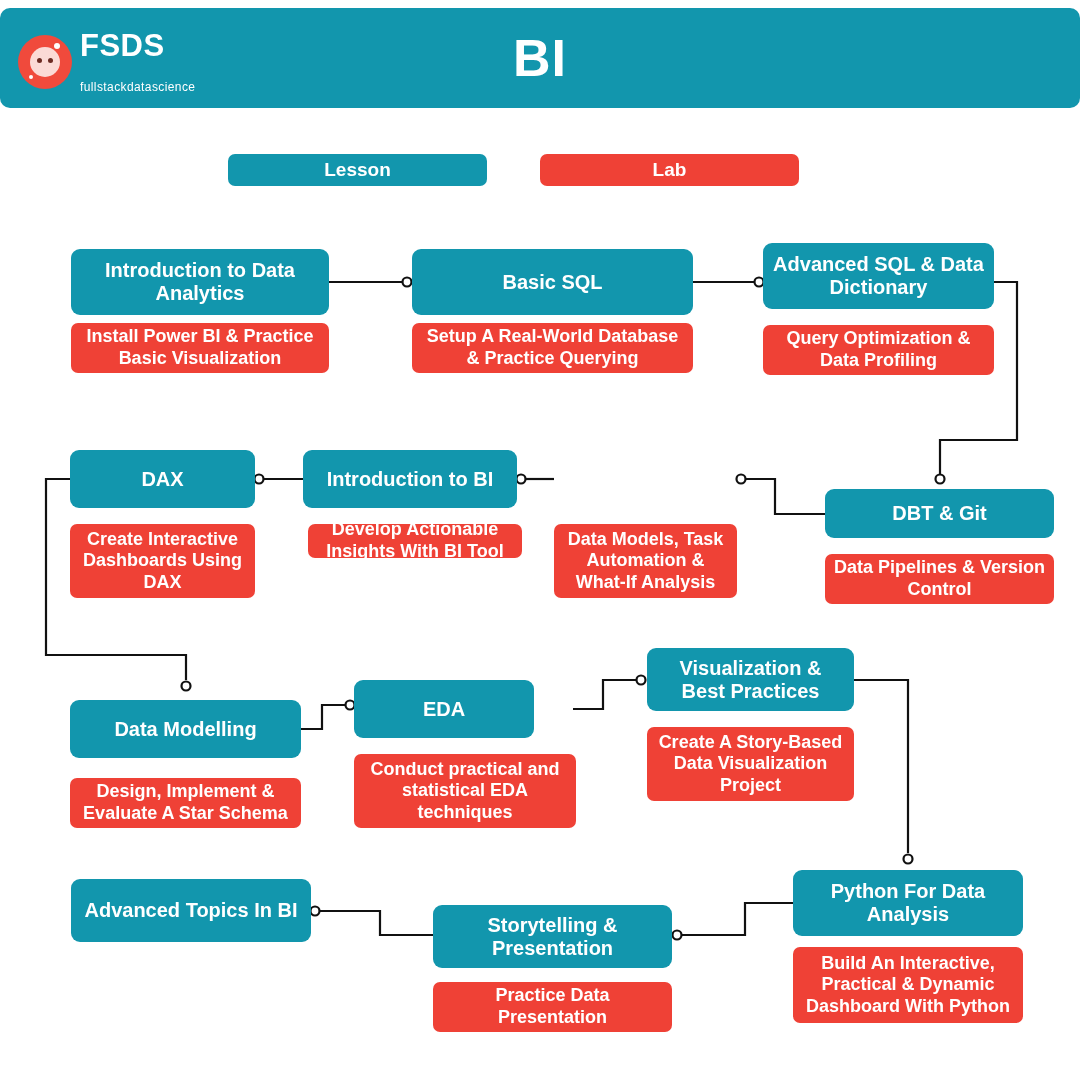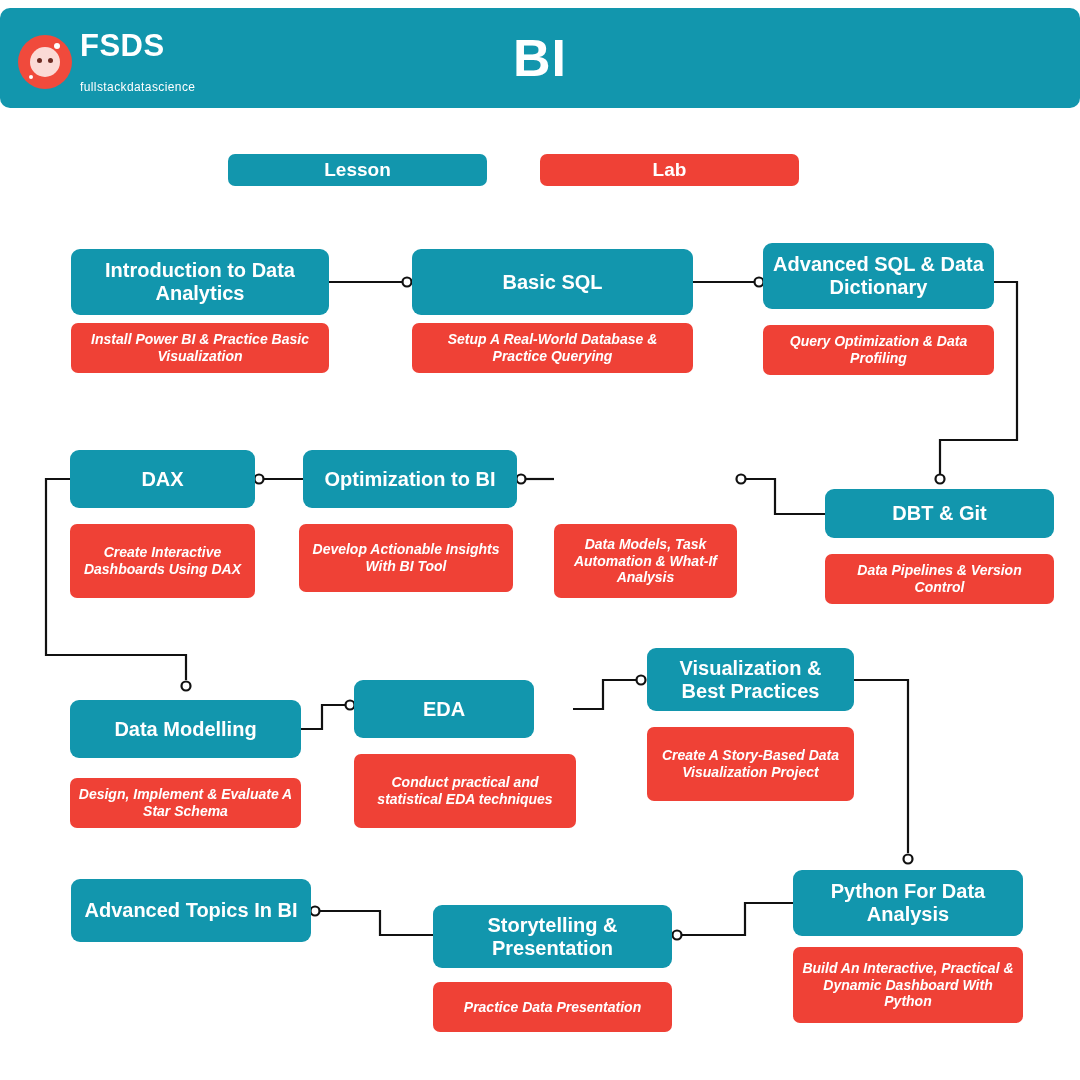--- a/index.html
+++ b/index.html
@@ -141,29 +141,28 @@
     text-align: center;
     line-height: 1.15;
     padding: 6px 10px;
     box-sizing: border-box;
   }
   .lab-box {
     background: #ef4136;
     border-radius: 7px;
     color: #ffffff;
     font-weight: bold;
-    font-size: 14px;
+    font-size: 18px;
     display: flex;
     align-items: center;
     justify-content: center;
     text-align: center;
     line-height: 1.2;
     padding: 5px 8px;
     box-sizing: border-box;
-    font-style: italic;
   }
 
   
   #wires {
     position: absolute;
     left: 0;
     top: 0;
     width: 1080px;
     height: 1080px;
     pointer-events: none;
@@ -242,22 +241,22 @@
 
   <div class="node lesson-box" style="left:412px;top:249px;width:281px;height:66px;">Basic SQL</div>
   <div class="node lab-box" style="left:412px;top:323px;width:281px;height:50px;">Setup A Real-World Database &amp; Practice Querying</div>
 
   <div class="node lesson-box" style="left:763px;top:243px;width:231px;height:66px;">Advanced SQL &amp; Data Dictionary</div>
   <div class="node lab-box" style="left:763px;top:325px;width:231px;height:50px;">Query Optimization &amp; Data Profiling</div>
 
   <div class="node lesson-box" style="left:70px;top:450px;width:185px;height:58px;">DAX</div>
   <div class="node lab-box" style="left:70px;top:524px;width:185px;height:74px;">Create Interactive Dashboards Using DAX</div>
 
-  <div class="node lesson-box" style="left:303px;top:450px;width:214px;height:58px;">Optimization to BI</div>
-  <div class="node lab-box" style="left:299px;top:524px;width:214px;height:68px;">Develop Actionable Insights With BI Tool</div>
+  <div class="node lesson-box" style="left:303px;top:450px;width:214px;height:58px;">Introduction to BI</div>
+  <div class="node lab-box" style="left:308px;top:524px;width:214px;height:34px;">Develop Actionable Insights With BI Tool</div>
 
   <div class="node lab-box" style="left:554px;top:524px;width:183px;height:74px;">Data Models, Task Automation &amp; What-If Analysis</div>
 
   <div class="node lesson-box" style="left:825px;top:489px;width:229px;height:49px;">DBT &amp; Git</div>
   <div class="node lab-box" style="left:825px;top:554px;width:229px;height:50px;">Data Pipelines &amp; Version Control</div>
 
   <div class="node lesson-box" style="left:70px;top:700px;width:231px;height:58px;">Data Modelling</div>
   <div class="node lab-box" style="left:70px;top:778px;width:231px;height:50px;">Design, Implement &amp; Evaluate A Star Schema</div>
 
   <div class="node lesson-box" style="left:354px;top:680px;width:180px;height:58px;">EDA</div>

